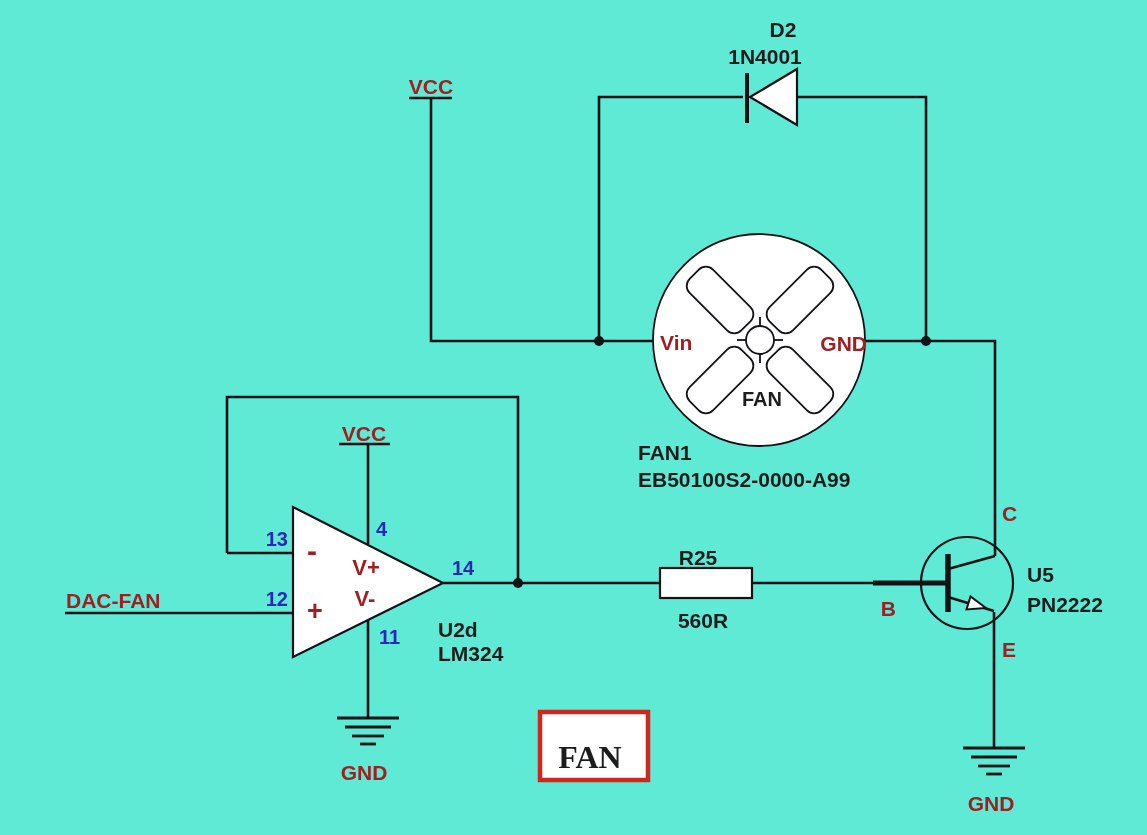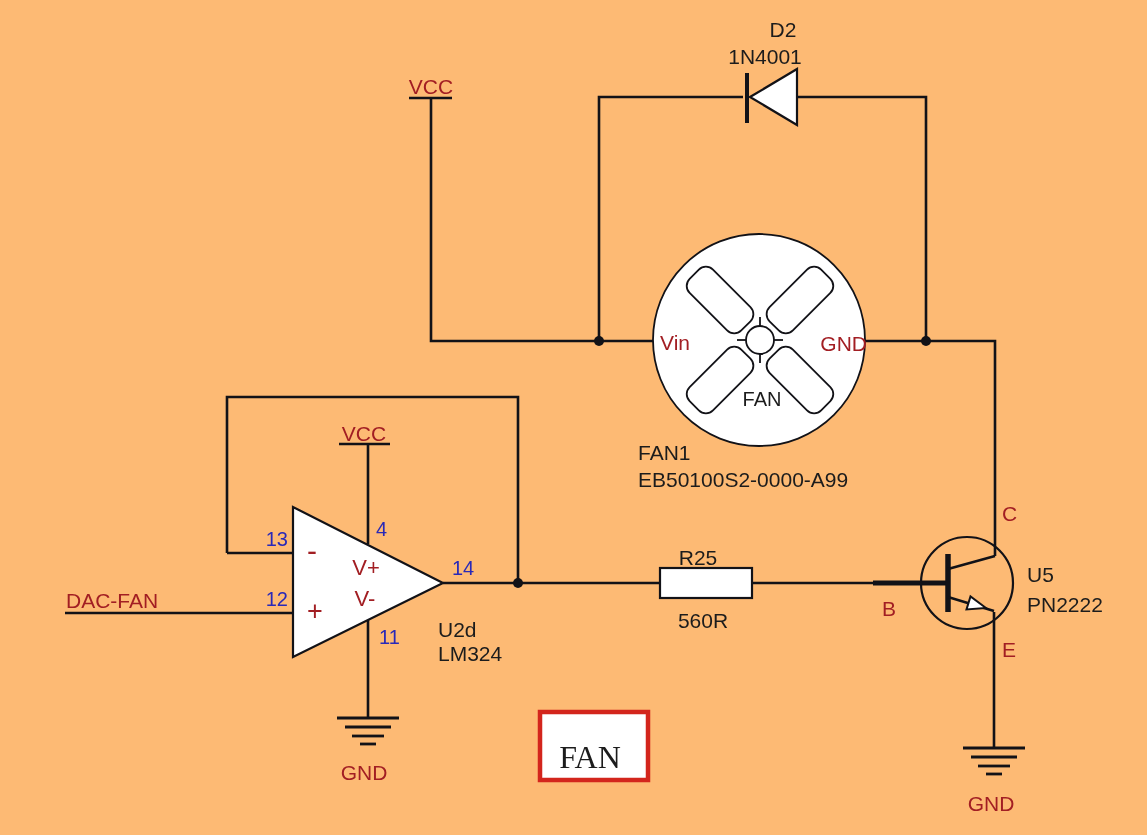--- a/index.html
+++ b/index.html
@@ -1,16 +1,16 @@
 <!DOCTYPE html>
 <html><head>
 <meta charset="utf-8">
 <style>
   html,body{margin:0;padding:0;background:#ffffff;}
-  .sheet{position:relative;width:1147px;height:835px;background:#fdba74;overflow:hidden;}
+  .sheet{position:relative;width:1147px;height:835px;background:#5eead4;overflow:hidden;font-weight:bold;}
   svg{display:block;}
   svg text{font-family:"Liberation Sans", sans-serif;}
   .wire{stroke:#121217;stroke-width:2.6;fill:none;stroke-linecap:butt;}
   .wire-thick{stroke:#121217;stroke-width:5;fill:none;}
   .sym{stroke:#121217;stroke-width:2.2;fill:#ffffff;}
   .sym-open{stroke:#121217;stroke-width:2.2;fill:none;}
   .thin{stroke:#121217;stroke-width:1.8;fill:#ffffff;}
   .gndline{stroke:#121217;stroke-width:2.8;fill:none;}
   .dot{fill:#121217;stroke:none;}
   .lr{fill:#A21E23;font-size:21px;}      

